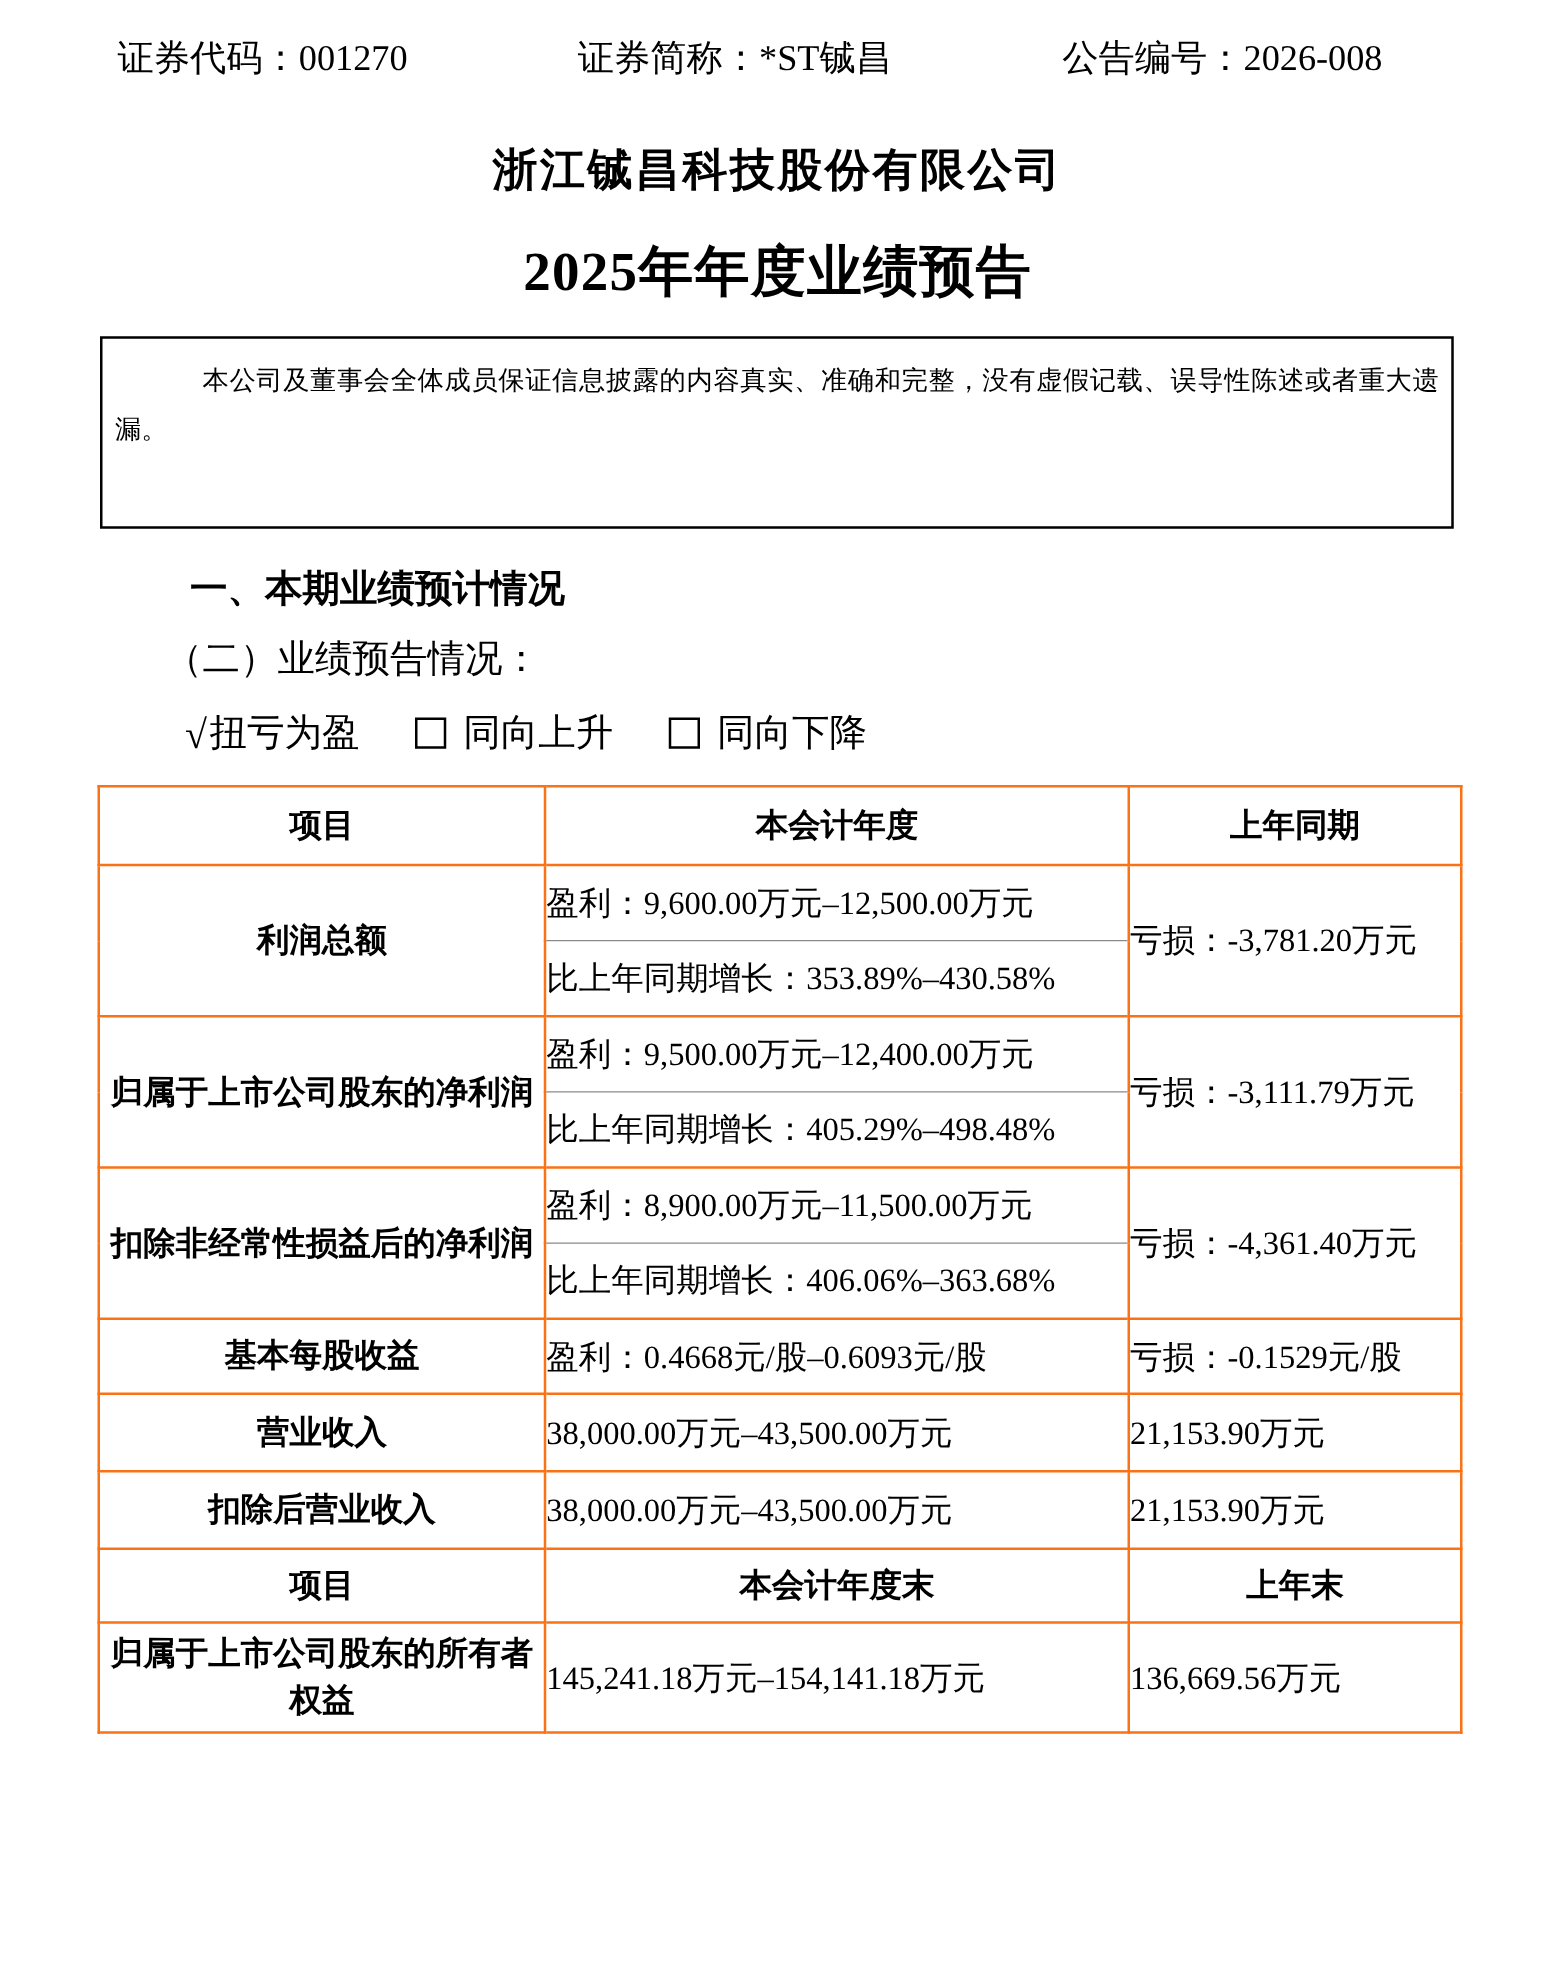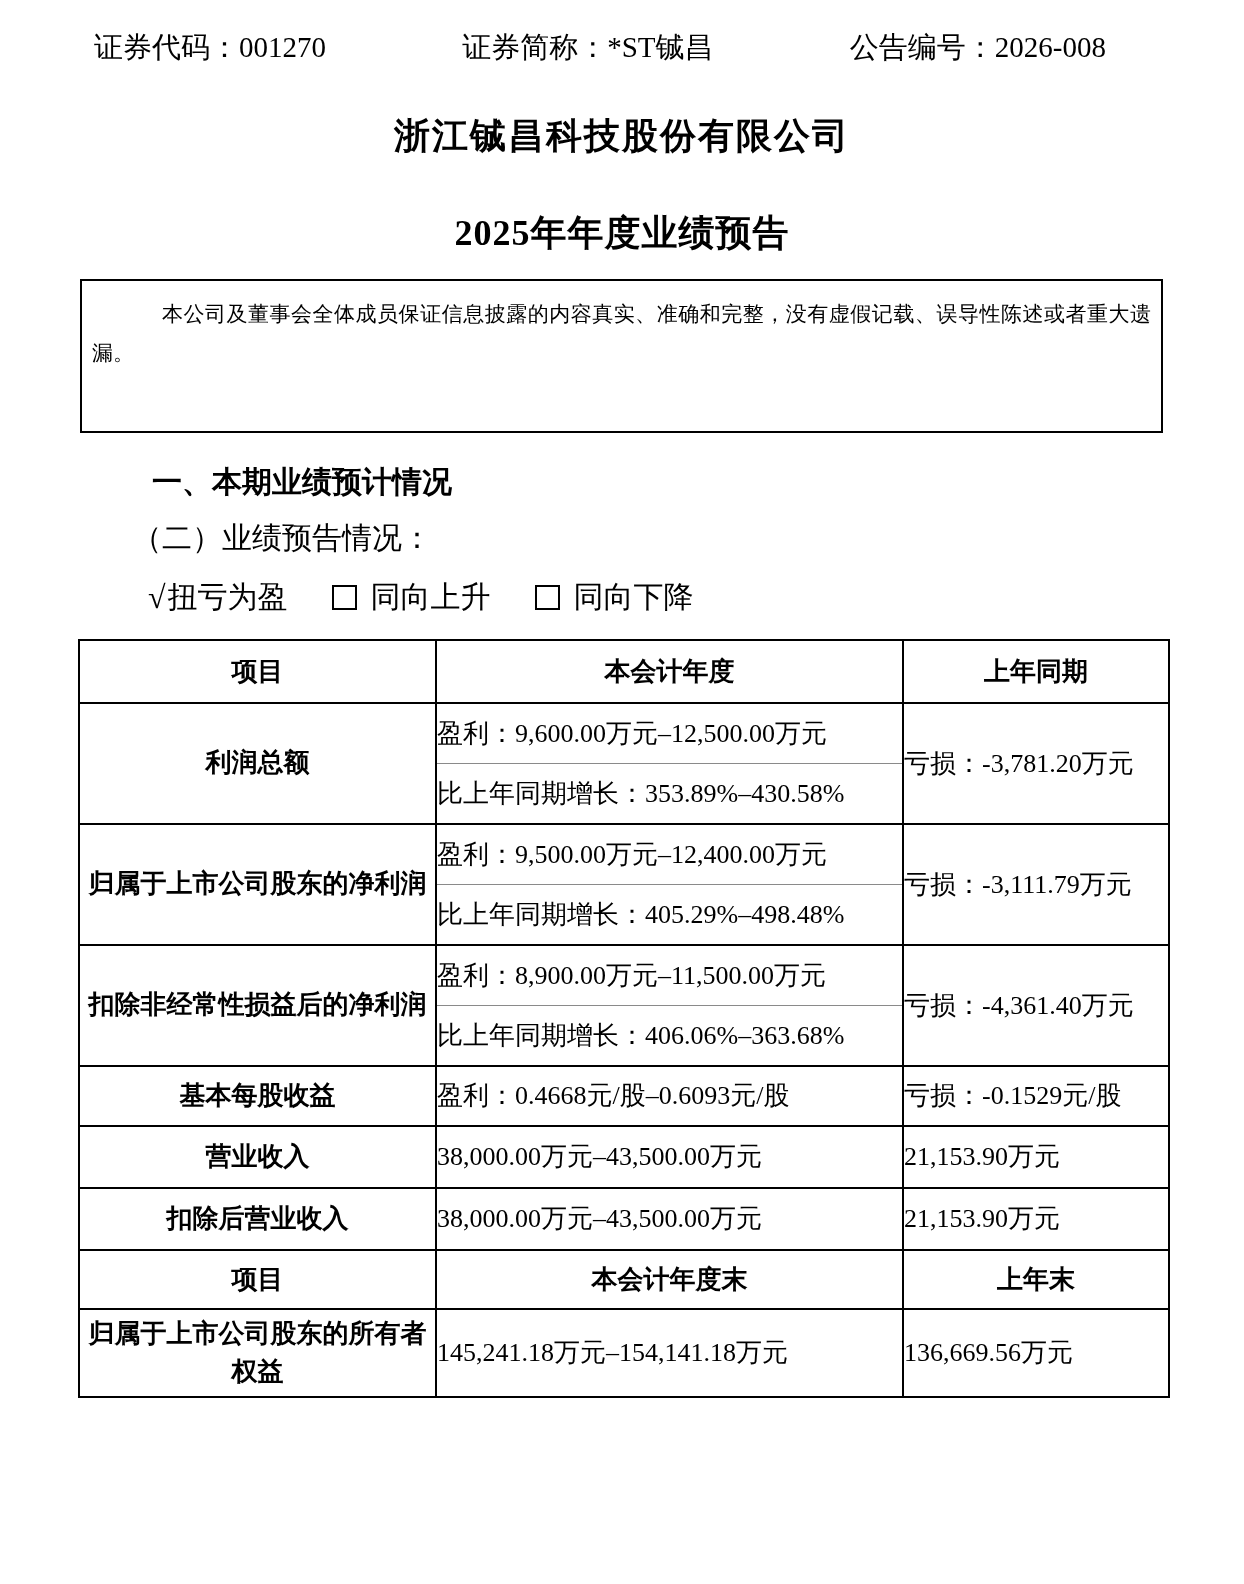--- a/index.html
+++ b/index.html
@@ -28,23 +28,23 @@
   
   .title-company {
     margin: 50px 0 3px 0;
     text-align: center;
     font-size: 36px;
     font-weight: bold;
     letter-spacing: 2px;
     line-height: 1.2;
   }
   .title-report {
-    margin: 54px 0 0 0;
-    text-align: center;
-    font-size: 36px;
+    margin: 34px 0 0 0;
+    text-align: center;
+    font-size: 44px;
     font-weight: bold;
     letter-spacing: 1px;
     line-height: 1.2;
   }
   
   .disclaimer-box {
     box-sizing: border-box;
     margin: 24px 0 0 80px;
     width: 1083px;
     height: 154px;
@@ -105,21 +105,21 @@
   }
   
   table.perf {
     margin: 22px 0 0 78px;
     width: 1090px;
     border-collapse: collapse;
     table-layout: fixed;
     font-size: 26px;
   }
   table.perf th, table.perf td {
-    border: 2px solid #000000;
+    border: 2px solid #f97316;
     padding: 0;
     overflow: hidden;
   }
   table.perf th {
     font-weight: bold;
     text-align: center;
     height: 61px;
   }
   td.lbl {
     text-align: center;

